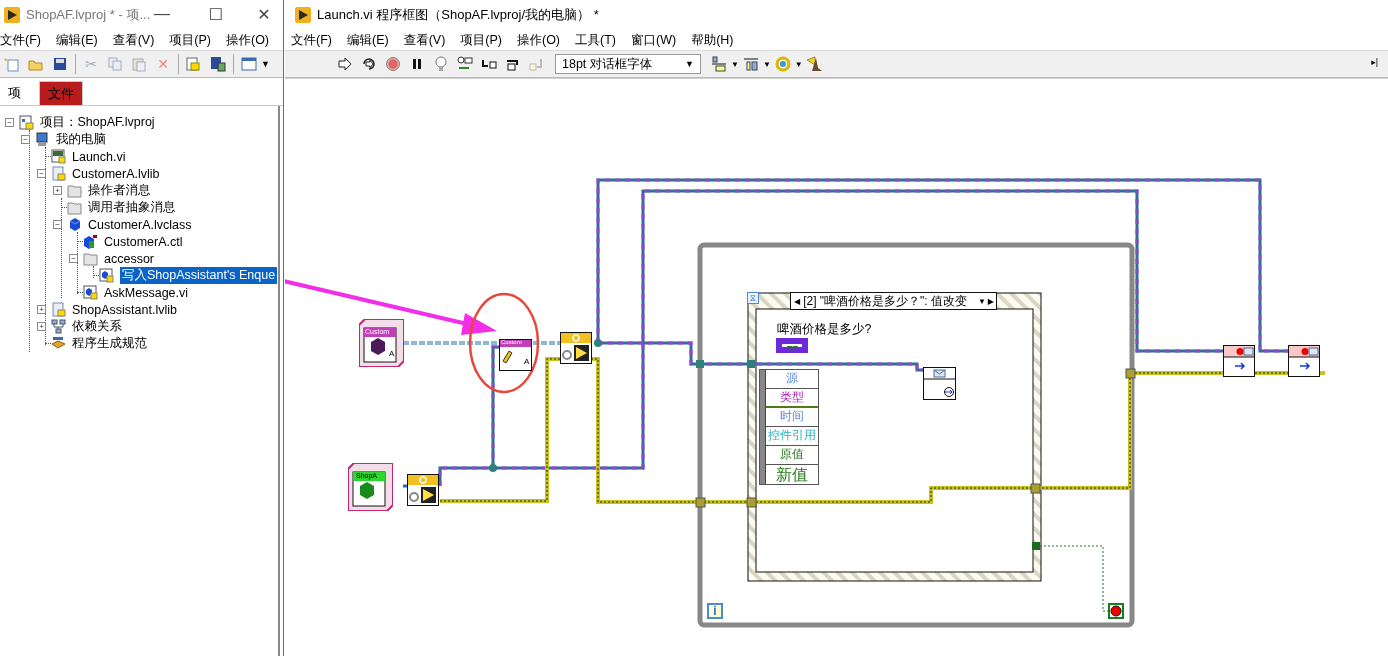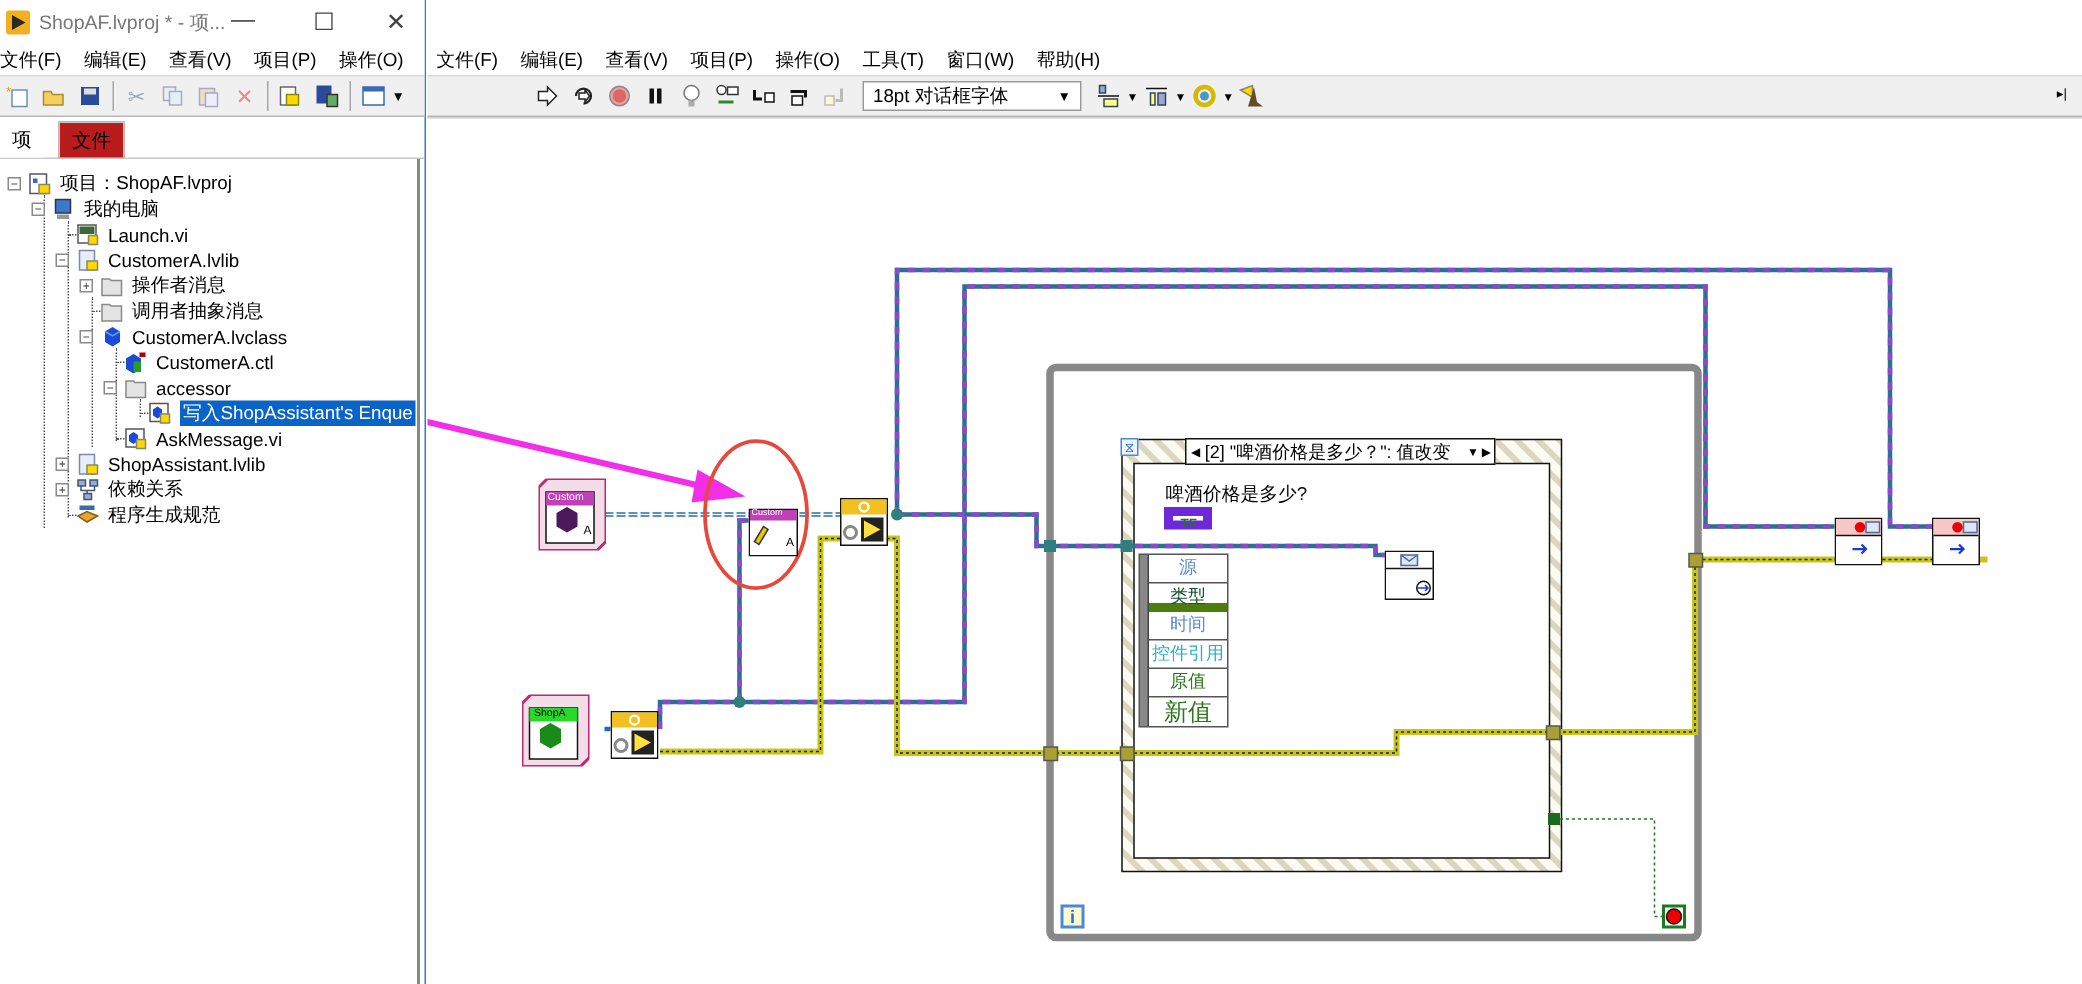--- a/index.html
+++ b/index.html
@@ -269,31 +269,35 @@
       <svg class="ticon" width="15" height="15">
           <path d="M1 8 l6 -3 l7 3 l-7 4z" fill="#e0a830" stroke="#8a5a10"></path>
           <rect x="2" y="1" width="10" height="3" fill="#3a6ab0"></rect>
         </svg>
       <span>程序生成规范</span>
     </div>
   </div>
 </div>
 
 <div id="bd">
+  <div class="titlebar">
+    <span class="lv-logo" style="margin-left:10px"></span>
+    <span class="title-text">Launch.vi 程序框图（ShopAF.lvproj/我的电脑） *</span>
+  </div>
   <div class="menubar" style="padding-left:6px">
     <span>文件(F)</span>
     <span>编辑(E)</span>
     <span>查看(V)</span>
     <span>项目(P)</span>
     <span>操作(O)</span>
     <span>工具(T)</span>
     <span>窗口(W)</span>
     <span>帮助(H)</span>
   </div>
-  <div class="toolbar" style="padding-left:68px">
+  <div class="toolbar" style="padding-left:48px">
     <span class="tb-ico">
         <svg width="16" height="16">
           <path d="M2 5 h6 v-3 l6 6 l-6 6 v-3 h-6z" fill="#fff" stroke="#222"></path>
         </svg>
       </span>
     <span class="tb-ico">
         <svg width="16" height="16">
           <path d="M3 8 a5 5 0 1 1 5 5" fill="none" stroke="#222" stroke-width="1.5"></path>
           <path d="M5 6 h4 v-2 l3 4 l-3 4 v-2 h-4z" fill="#fff" stroke="#222"></path>
         </svg>
@@ -499,21 +503,21 @@
       <span style="font-size:8px;margin:0 2px">▼</span>
       <span style="font-size:8px;margin-right:2px">▶</span>
     </div>
 
     <span class="text-cn" style="left:492px;top:242px">啤酒价格是多少?</span>
     <div class="node" style="left:491px;top:259px;width:32px;height:15px;border:6px solid #6d28d9;background:#fff;font-size:9px;font-weight:bold;color:#1c7a20;line-height:11px;padding-left:5px"><span>TF</span></div>
 
     <div class="node" style="left:474px;top:290px;width:60px;height:116px;border:1px solid #555;background:#fff">
       <div style="position:absolute;left:0;top:0;width:6px;height:114px;background:#888;border-right:1px solid #444"></div>
       <div style="position:absolute;left:6px;top:0;right:0;height:19px;border-bottom:1px solid #555;text-align:center;font-size:12px;color:#5a8ad8">源</div>
-      <div style="position:absolute;left:6px;top:19px;right:0;height:19px;border-bottom:6px solid #4d7c0f;text-align:center;font-size:12px;color:#14532d">类型</div>
+      <div style="position:absolute;left:6px;top:19px;right:0;height:19px;border-bottom:2px solid #4d7c0f;text-align:center;font-size:12px;color:#a21caf">类型</div>
       <div style="position:absolute;left:6px;top:38px;right:0;height:19px;border-bottom:1px solid #555;text-align:center;font-size:12px;color:#5a8ad8">时间</div>
       <div style="position:absolute;left:6px;top:57px;right:0;height:19px;border-bottom:1px solid #555;text-align:center;font-size:12px;color:#2ab0c0">控件引用</div>
       <div style="position:absolute;left:6px;top:76px;right:0;height:19px;border-bottom:1px solid #555;text-align:center;font-size:12px;color:#2a7a1a">原值</div>
       <div style="position:absolute;left:6px;top:95px;right:0;height:19px;text-align:center;font-size:16px;color:#2a7a1a">新值</div>
     </div>
 
     <div class="node" style="left:638px;top:288px;width:33px;height:33px">
       <svg width="33" height="33">
           <rect x="0.5" y="0.5" width="32" height="32" fill="#fff" stroke="#111"></rect>
           <path d="M1 12 H32" stroke="#111"></path>

